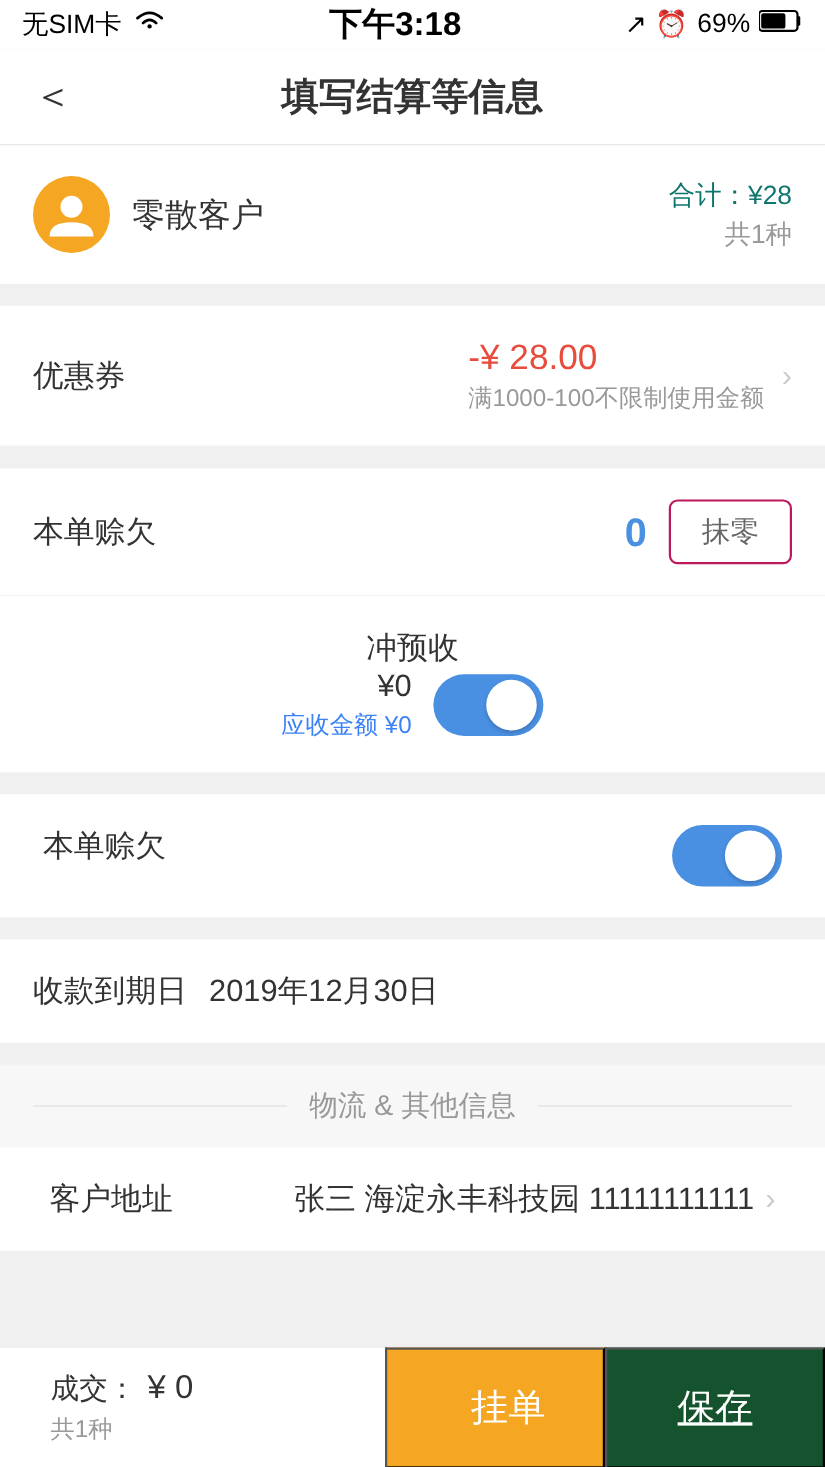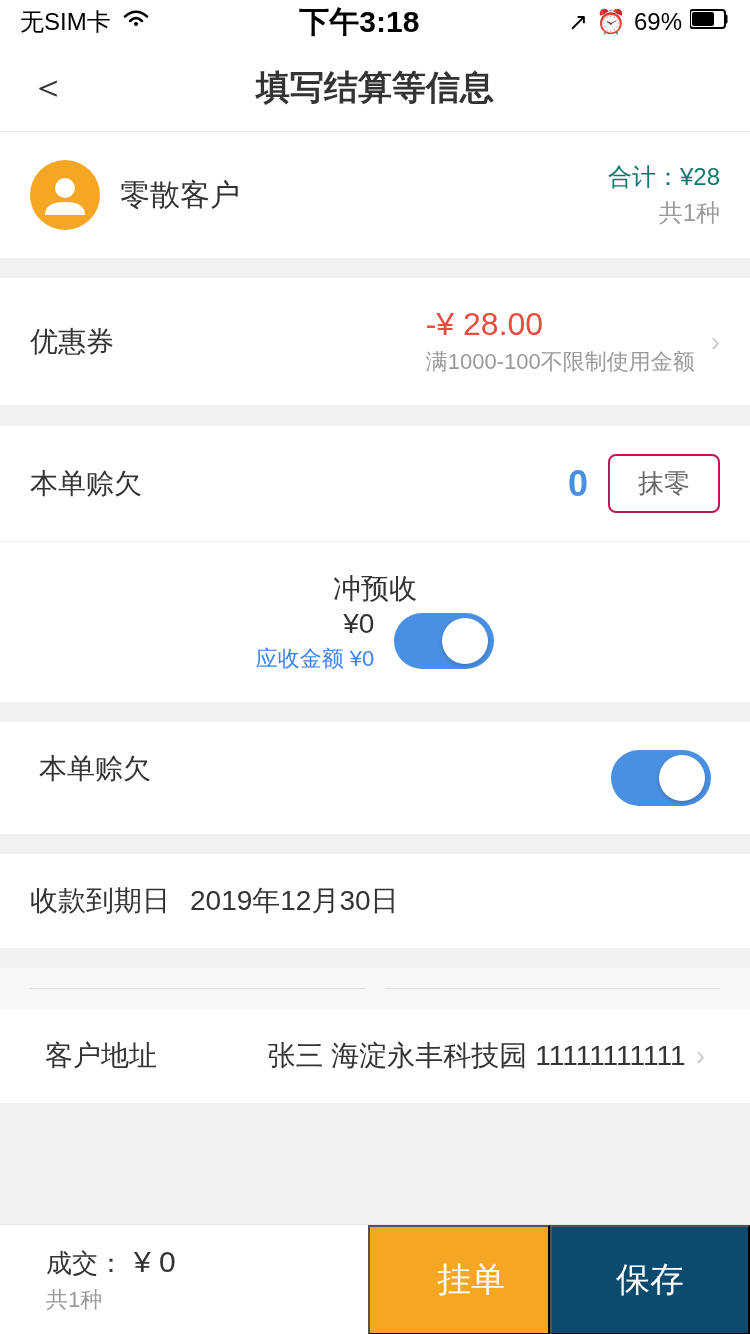--- a/index.html
+++ b/index.html
@@ -236,43 +236,44 @@
       border-top: 1px solid #e5e5e5;
     }
     .bottom-left {
       flex: 1;
       padding: 0 46px;
     }
     .bottom-deal { font-size: 26px; color: #333; }
     .bottom-deal-amount { font-size: 30px; color: #333; }
     .bottom-count { font-size: 22px; color: #999; margin-top: 4px; }
     .btn-hold {
-      width: 182px;
+      width: 200px;
       height: 110px;
       background: #f5a623;
       display: flex;
       align-items: center;
       justify-content: center;
       font-size: 34px;
       color: #fff;
       cursor: pointer;
       flex-shrink: 0;
       padding-left: 24px;
     }
     .btn-save {
       width: 200px;
       height: 110px;
-      background: #0c4a6e;
+      background: #14532d;
       display: flex;
       align-items: center;
       justify-content: center;
       font-size: 34px;
       color: #fff;
       cursor: pointer;
       flex-shrink: 0;
+      text-decoration: underline;
     }
   </style>
 </head>
 <body>
 
 <div class="status-bar">
   <div class="status-left">
     <span>无SIM卡</span>
     <span>
       <svg width="30" height="22" viewBox="0 0 30 22">
@@ -363,20 +364,21 @@
 
   <div class="section-white">
     <div class="duedate-section">
       <span class="row-label">收款到期日</span>
       <span class="row-label">2019年12月30日</span>
     </div>
   </div>
 
   <div class="logistics-header">
     <div class="logistics-line"></div>
+    <span class="logistics-text">物流 &amp; 其他信息</span>
     <div class="logistics-line"></div>
   </div>
 
   <div class="address-section section-white">
     <span class="address-label">客户地址</span>
     <div class="address-right">
       <span class="address-value">张三 海淀永丰科技园 11111111111</span>
       <span class="chevron">›</span>
     </div>
   </div>

